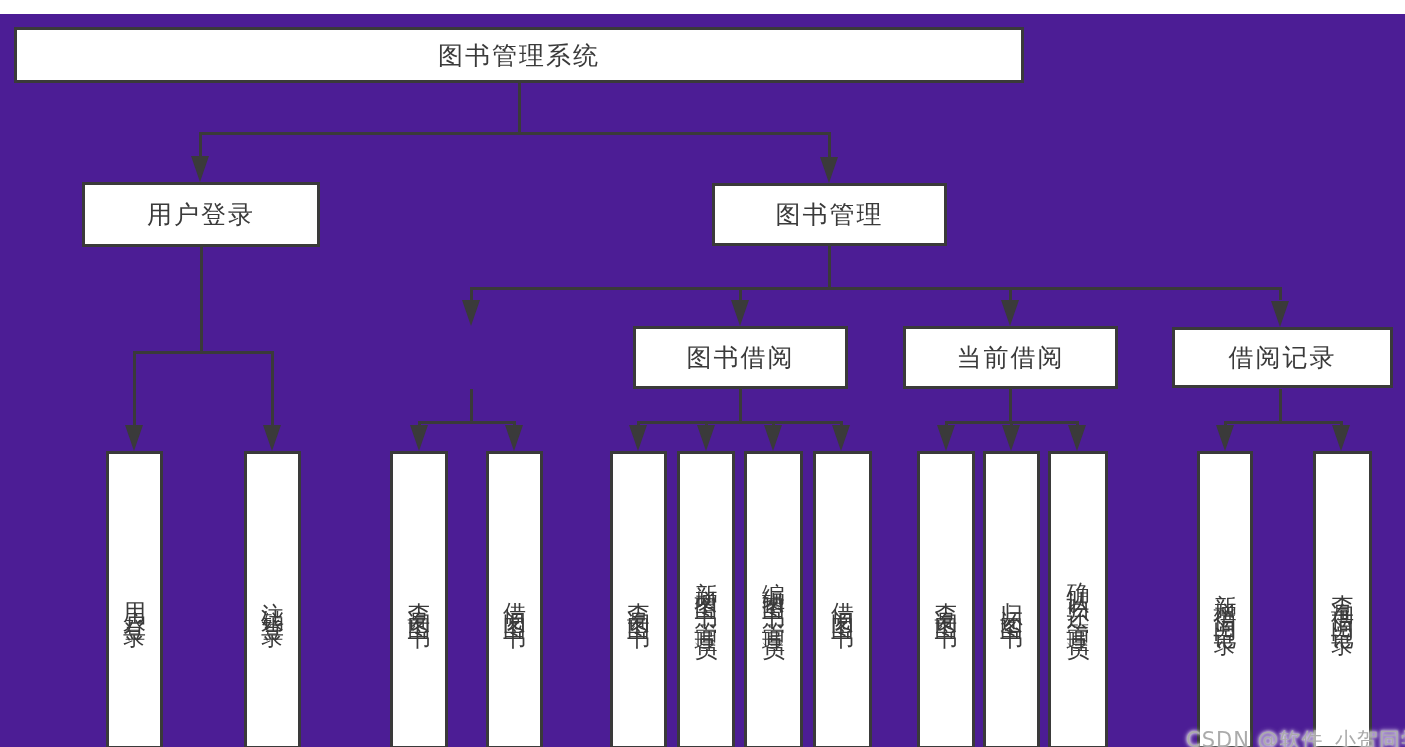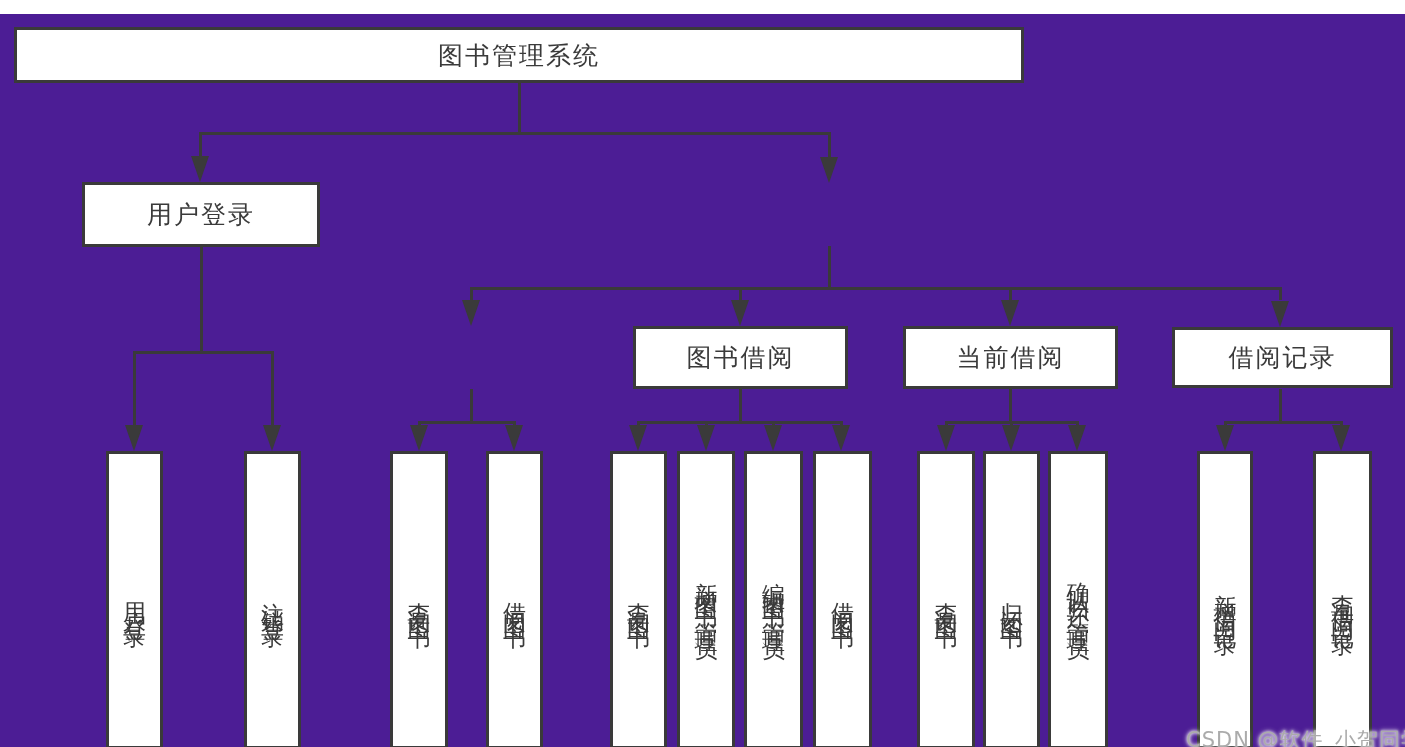--- a/index.html
+++ b/index.html
@@ -113,20 +113,21 @@
   <div class="vline" style="left:1279px;top:375px;height:32px;"></div>
   <div class="hline" style="left:1224px;top:407px;width:119px;"></div>
   <div class="vline" style="left:1224px;top:407px;height:6px;"></div>
   <div class="arrow" style="left:1216px;top:411px;"></div>
   <div class="vline" style="left:1340px;top:407px;height:6px;"></div>
   <div class="arrow" style="left:1332px;top:411px;"></div>
 
   <div class="box hbox" style="left:14px;top:13px;width:1010px;height:56px;">图书管理系统</div>
 
   <div class="box hbox" style="left:82px;top:168px;width:238px;height:65px;">用户登录</div>
+  <div class="box hbox" style="left:712px;top:169px;width:235px;height:63px;">图书管理</div>
 
   <div class="box hbox" style="left:903px;top:312px;width:215px;height:63px;">当前借阅</div>
   <div class="box hbox" style="left:633px;top:312px;width:215px;height:63px;">图书借阅</div>
   <div class="box hbox" style="left:1172px;top:313px;width:221px;height:61px;">借阅记录</div>
 
   <div class="box vbox" style="left:106px;width:57px;">
     <span class="vtext">用户登录</span>
   </div>
   <div class="box vbox" style="left:244px;width:57px;">
     <span class="vtext">注销登录</span>

